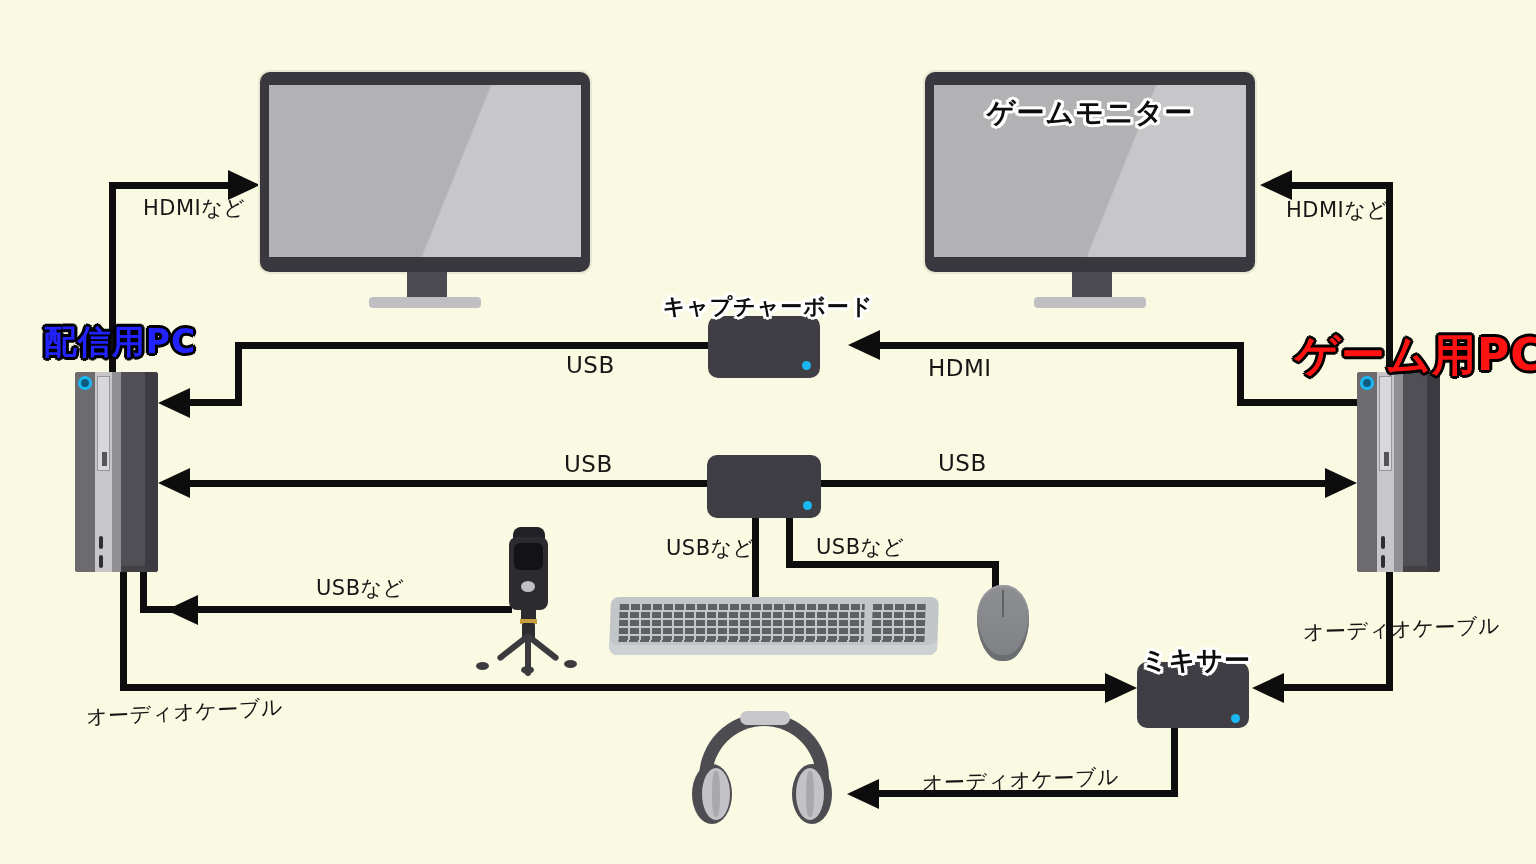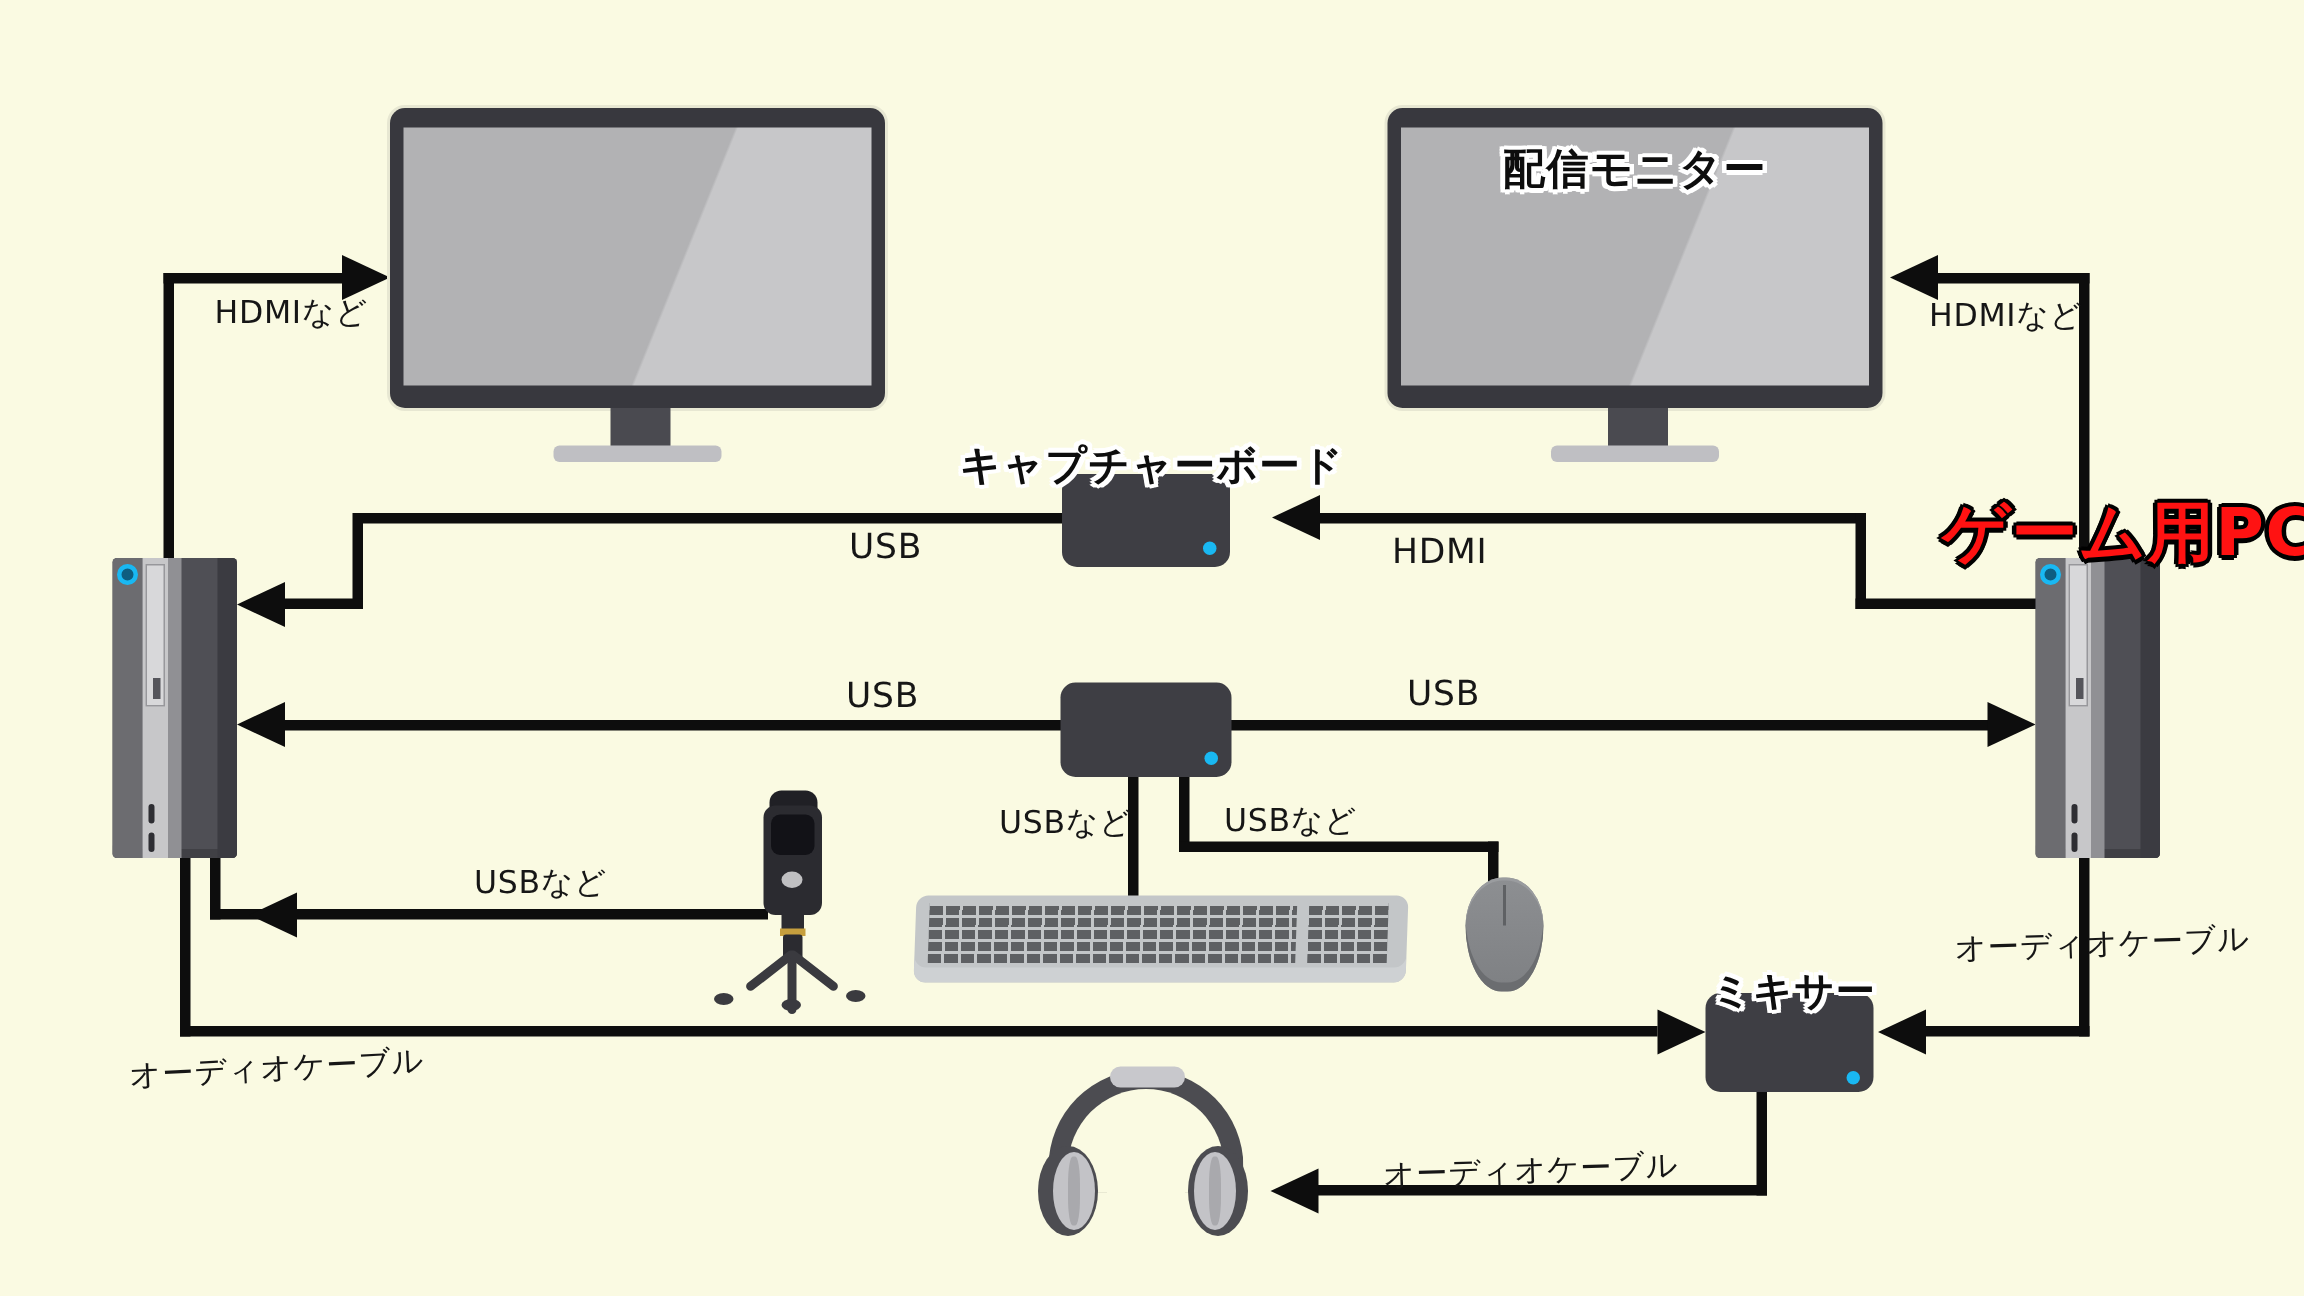--- a/index.html
+++ b/index.html
@@ -148,51 +148,52 @@
     <div class="mscreen"></div>
   </div>
   <div class="mneck" style="left:407px;top:272px;"></div>
   <div class="mbase" style="left:369px;top:297px;"></div>
 
   <div class="monitor" style="left:925px;top:72px;">
     <div class="mscreen"></div>
   </div>
   <div class="mneck" style="left:1072px;top:272px;"></div>
   <div class="mbase" style="left:1034px;top:297px;"></div>
-  <div class="olw" style="left:925px;top:94px;width:330px;font-size:28px;">配信モニター</div>
+  <div class="olw" style="left:925px;top:94px;width:330px;font-size:28px;">ゲームモニター</div>
 
   <div class="pc" style="left:75px;top:372px;">
     <div class="pcL"></div>
     <div class="pcPanel"></div>
     <div class="pcMid"></div>
     <div class="pcR"></div>
     <div class="slot"></div>
     <div class="notch"></div>
     <div class="pwr"></div>
     <div class="port" style="left:24px;top:164px;"></div>
     <div class="port" style="left:24px;top:183px;"></div>
   </div>
+  <div class="olb" style="left:30px;top:320px;width:180px;font-size:33px;color:var(--stream-pc-label,#2222ff);">配信用PC</div>
 
   <div class="pc" style="left:1357px;top:372px;">
     <div class="pcL"></div>
     <div class="pcPanel"></div>
     <div class="pcMid"></div>
     <div class="pcR"></div>
     <div class="slot"></div>
     <div class="notch"></div>
     <div class="pwr"></div>
     <div class="port" style="left:24px;top:164px;"></div>
     <div class="port" style="left:24px;top:183px;"></div>
   </div>
   <div class="olb" style="left:1295px;top:326px;width:205px;font-size:44px;color:var(--game-pc-label,#ff1212);">ゲーム用PC</div>
 
   <div class="box" style="left:708px;top:316px;width:112px;height:62px;">
     <div class="led" style="left:94px;top:45px;"></div>
   </div>
-  <div class="olw" style="left:618px;top:292px;width:300px;font-size:27px;">キャプチャーボード</div>
+  <div class="olw" style="left:618px;top:292px;width:300px;font-size:22px;">キャプチャーボード</div>
 
   <div class="box" style="left:707px;top:455px;width:114px;height:63px;">
     <div class="led" style="left:96px;top:46px;"></div>
   </div>
 
   <div class="box" style="left:1137px;top:662px;width:112px;height:66px;">
     <div class="led" style="left:94px;top:52px;"></div>
   </div>
   <div class="olw" style="left:1121px;top:643px;width:150px;font-size:26px;">ミキサー</div>
 

